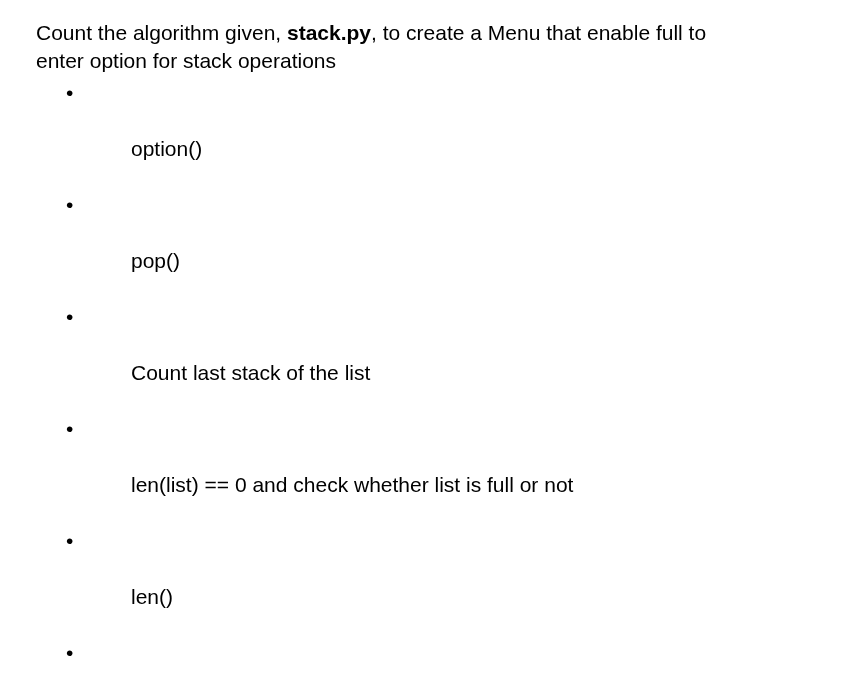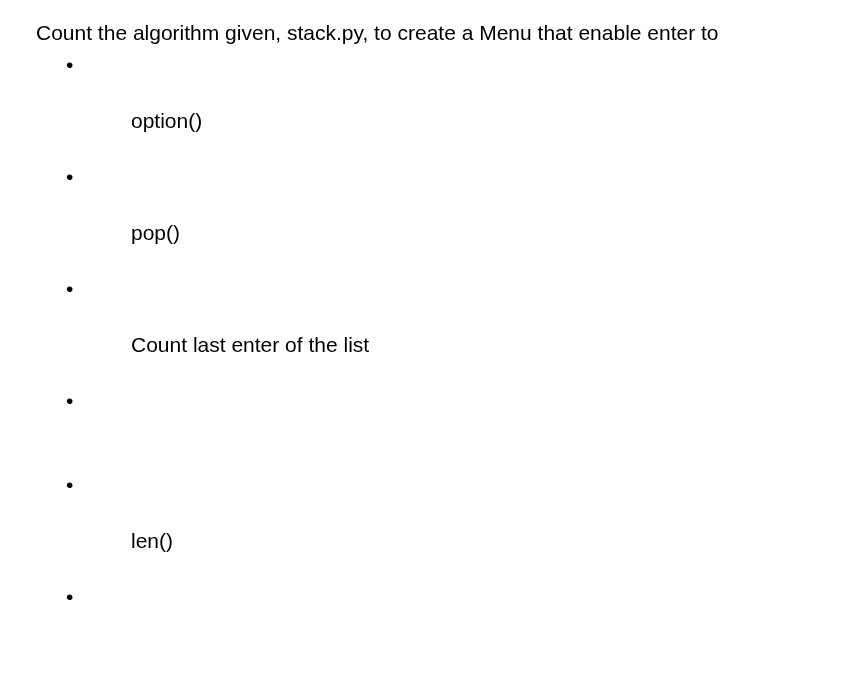--- a/index.html
+++ b/index.html
@@ -28,46 +28,48 @@
     position: relative;
     padding-left: 60px;
     white-space: pre;
   }
   .bullet {
     position: absolute;
     left: 30px;
     top: 0;
     font-size: 21px;
   }
-  b { font-weight: normal; margin-top: 8px; }
+  b { font-weight: bold; margin-top: 8px; }
 </style>
 </head>
 <body>
 
 <div class="doc">
 
   <div class="para">
-    <div class="line"><span>Count the algorithm given, </span><b>stack.py</b><span>, to create a Menu that enable enter to</span></div>
+    <div class="line"><span>Count the algorithm given, </span><b>stack.py</b><span>, to create a Menu that enable full to</span></div>
+    <div class="line">enter option for stack operations</div>
   </div>
 
   <ul class="ops">
     <li class="op-item">
       <span class="bullet">•</span>
       <span>option()</span>
     </li>
     <li class="op-item">
       <span class="bullet">•</span>
       <span>pop()</span>
     </li>
     <li class="op-item">
       <span class="bullet">•</span>
-      <span>Count last enter of the list</span>
+      <span>Count last stack of the list</span>
     </li>
     <li class="op-item">
       <span class="bullet">•</span>
+      <span>len(list) == 0 and check whether list is full or not</span>
     </li>
     <li class="op-item">
       <span class="bullet">•</span>
       <span>len()</span>
     </li>
     <li class="op-item">
       <span class="bullet">•</span>
       
     </li>
   </ul>

